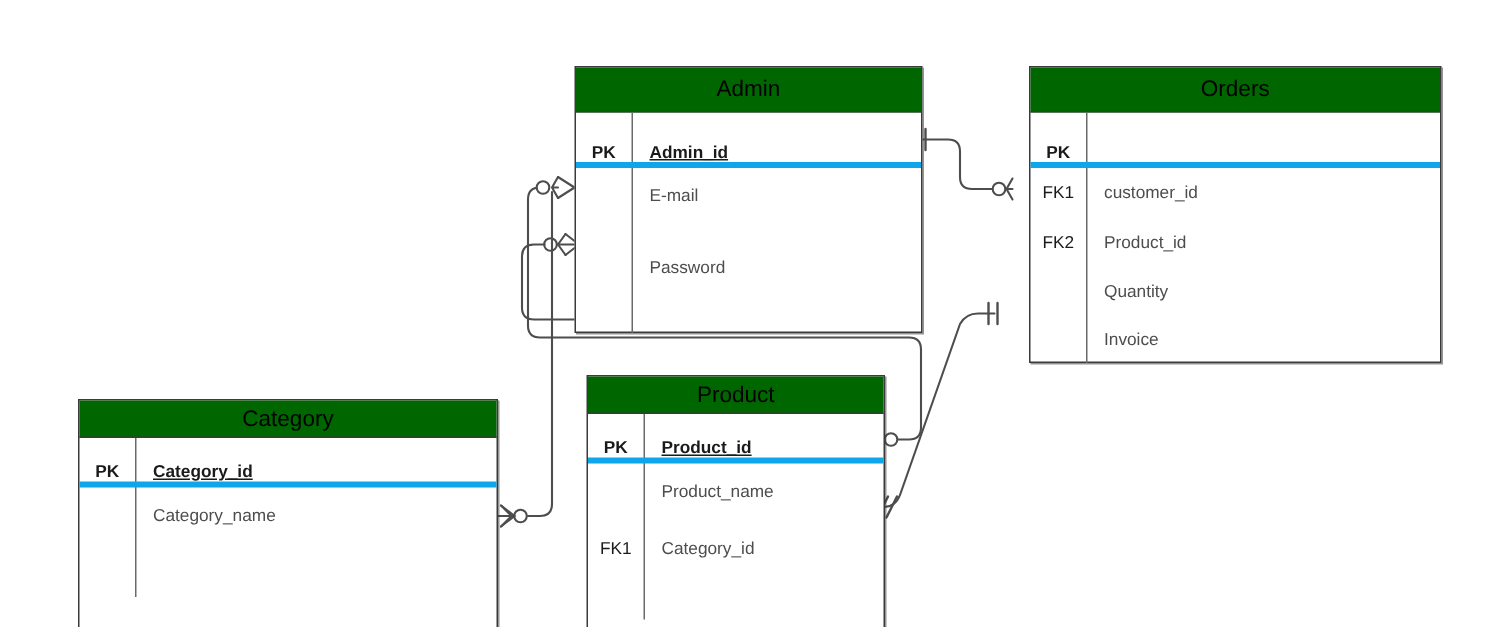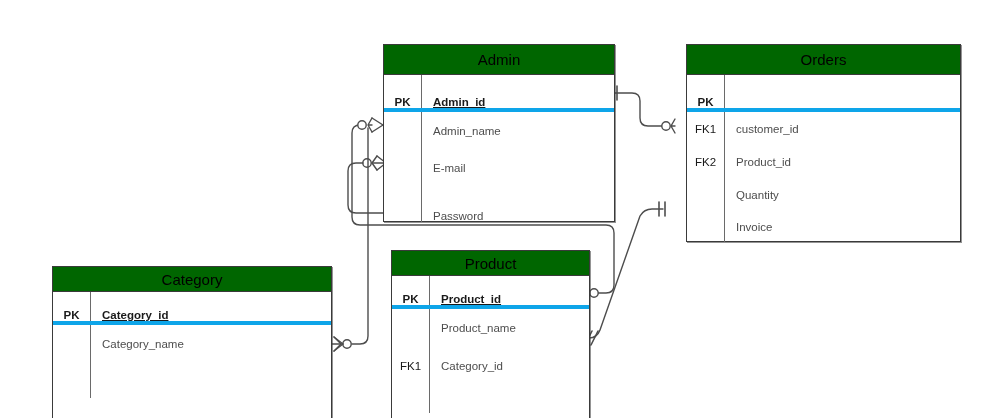--- a/index.html
+++ b/index.html
@@ -128,24 +128,20 @@
   <div class="entity" style="left:383px;top:44px;width:232px;height:178px;">
     <div class="ent-header" style="height:30px;">Admin</div>
     <div class="ent-body" style="height:147px;">
       <div class="vsep" style="left:37px;"></div>
       <div class="pkrow" style="height:37px;">
         <div class="kcell" style="width:37px;">PK</div>
         <div class="vcell">Admin_id</div>
       </div>
       <div class="attrrow" style="height:37px;">
         <div class="kcell" style="width:37px;"></div>
-        <div class="vcell">Admin_name</div>
-      </div>
-      <div class="attrrow" style="height:37px;">
-        <div class="kcell" style="width:37px;"></div>
         <div class="vcell">E-mail</div>
       </div>
       <div class="attrrow" style="height:36px;align-items:flex-end;">
         <div class="kcell" style="width:37px;"></div>
         <div class="vcell">Password</div>
       </div>
     </div>
   </div>
 
   <div class="entity" style="left:670px;top:44px;width:275px;height:198px;margin-left:16px;">

